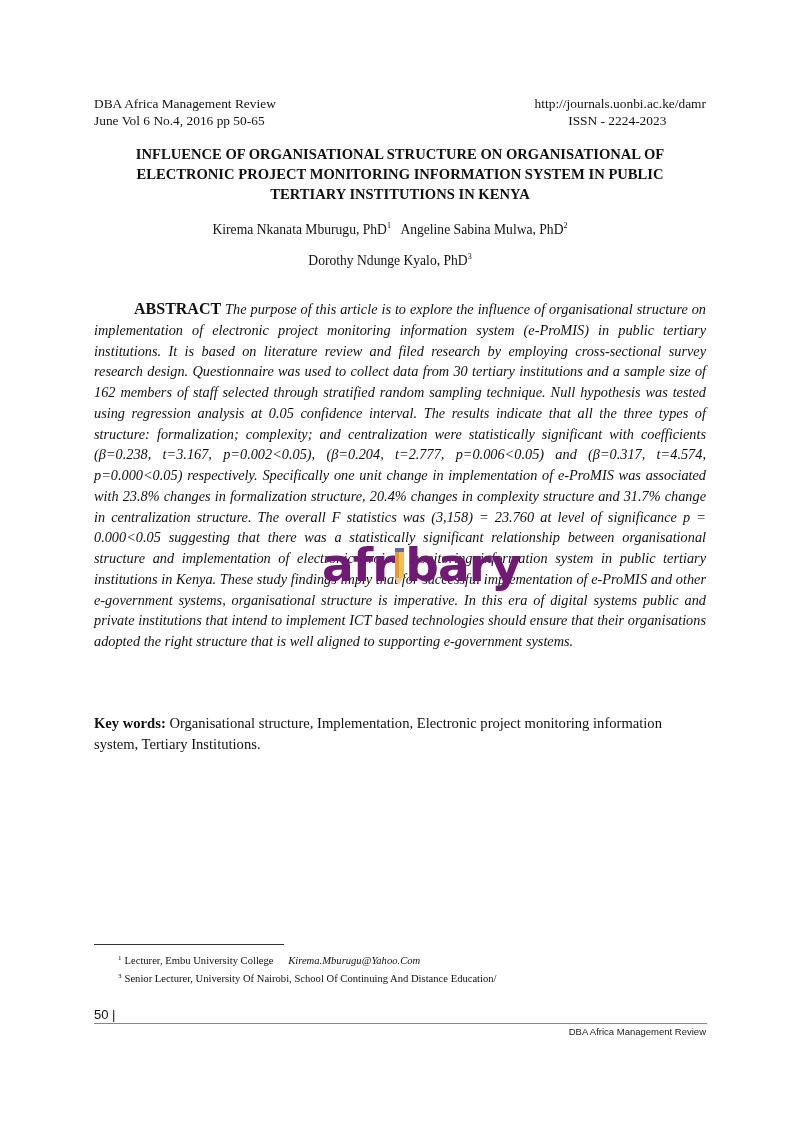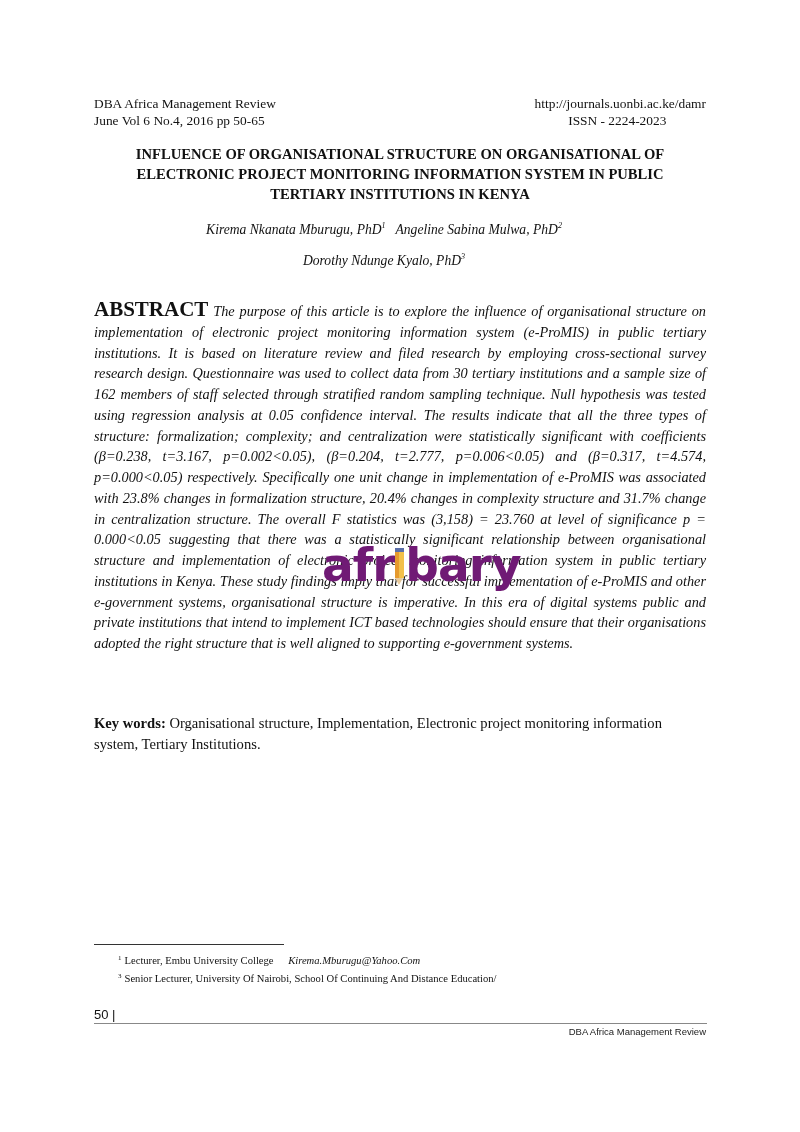--- a/index.html
+++ b/index.html
@@ -8,28 +8,28 @@
   .sans { font-family: "Liberation Sans", "DejaVu Sans", sans-serif; }
 
   .hdr { position: absolute; font-size: 13.4px; line-height: 17px; }
   .hdr-left { left: 94px; top: 95px; }
   .hdr-right { right: 94px; top: 95px; text-align: center; }
   .hdr-right .issn { display: block; padding-right: 6px; }
 
   .title { position: absolute; left: 94px; width: 612px; top: 144px; text-align: center;
            font-weight: bold; font-size: 14.6px; line-height: 20px; }
 
-  .authors { position: absolute; left: 78px; width: 612px; text-align: center; font-size: 13.6px; font-style: italic; }
+  .authors { position: absolute; left: 84px; width: 612px; text-align: center; font-size: 13.6px; }
   .authors-1 { top: 222px; }
   .authors-2 { top: 253px; }
   sup { font-size: 8px; vertical-align: 6px; line-height: 0; }
 
   .abstract { position: absolute; left: 94px; width: 612px; top: 299px;
               font-size: 14.3px; line-height: 20.75px; text-align: justify; }
-  .abstract .label { font-weight: bold; font-style: normal; font-size: 21px; }
+  .abstract .label { font-weight: bold; font-style: normal; font-size: 16px; margin-left: 40px; }
   .abstract .body { font-style: italic; }
 
   .keywords { position: absolute; left: 94px; width: 612px; top: 713px;
               font-size: 14.6px; line-height: 21px; }
   .keywords .label { font-weight: bold; }
 
   .fn-rule { position: absolute; left: 94px; top: 944px; width: 190px; height: 0; border-top: 1px solid #333; }
   .footnotes { position: absolute; left: 118px; top: 952px; font-size: 10.6px; line-height: 18px; }
   .footnotes sup { font-size: 7px; vertical-align: 4px; margin-right: 3px; }
   .footnotes .email { font-style: italic; margin-left: 12px; }

